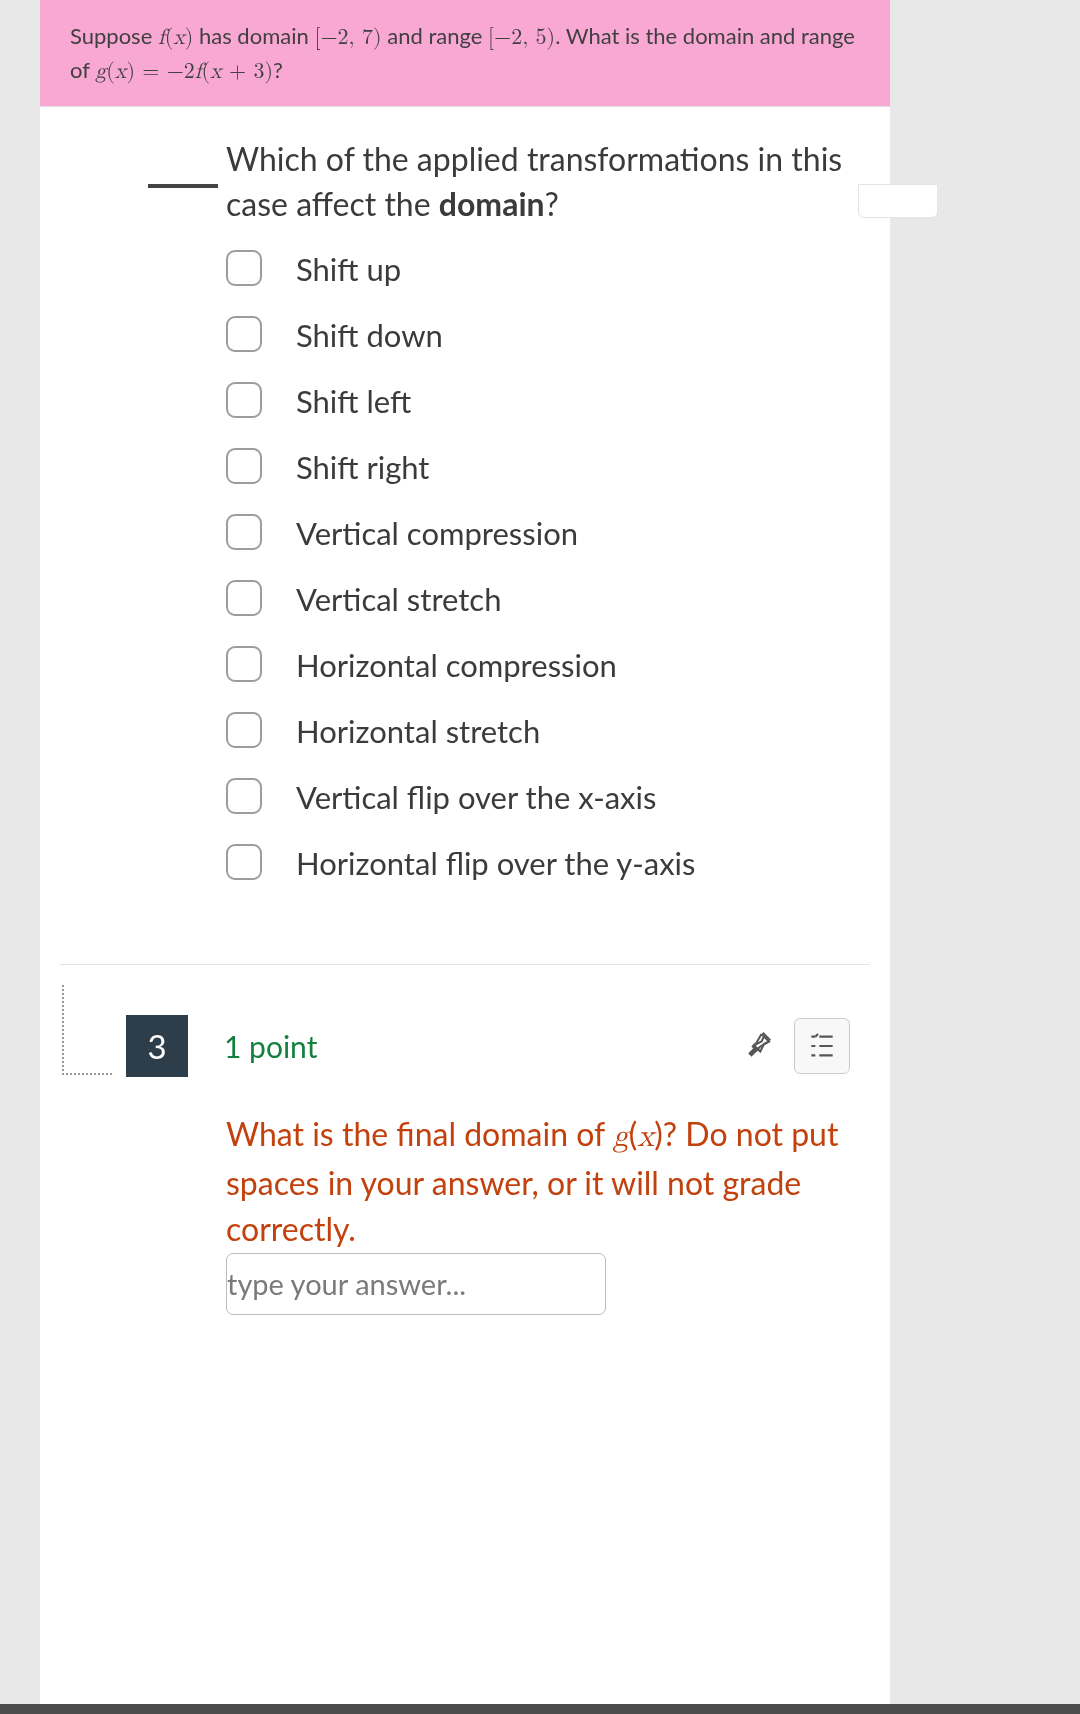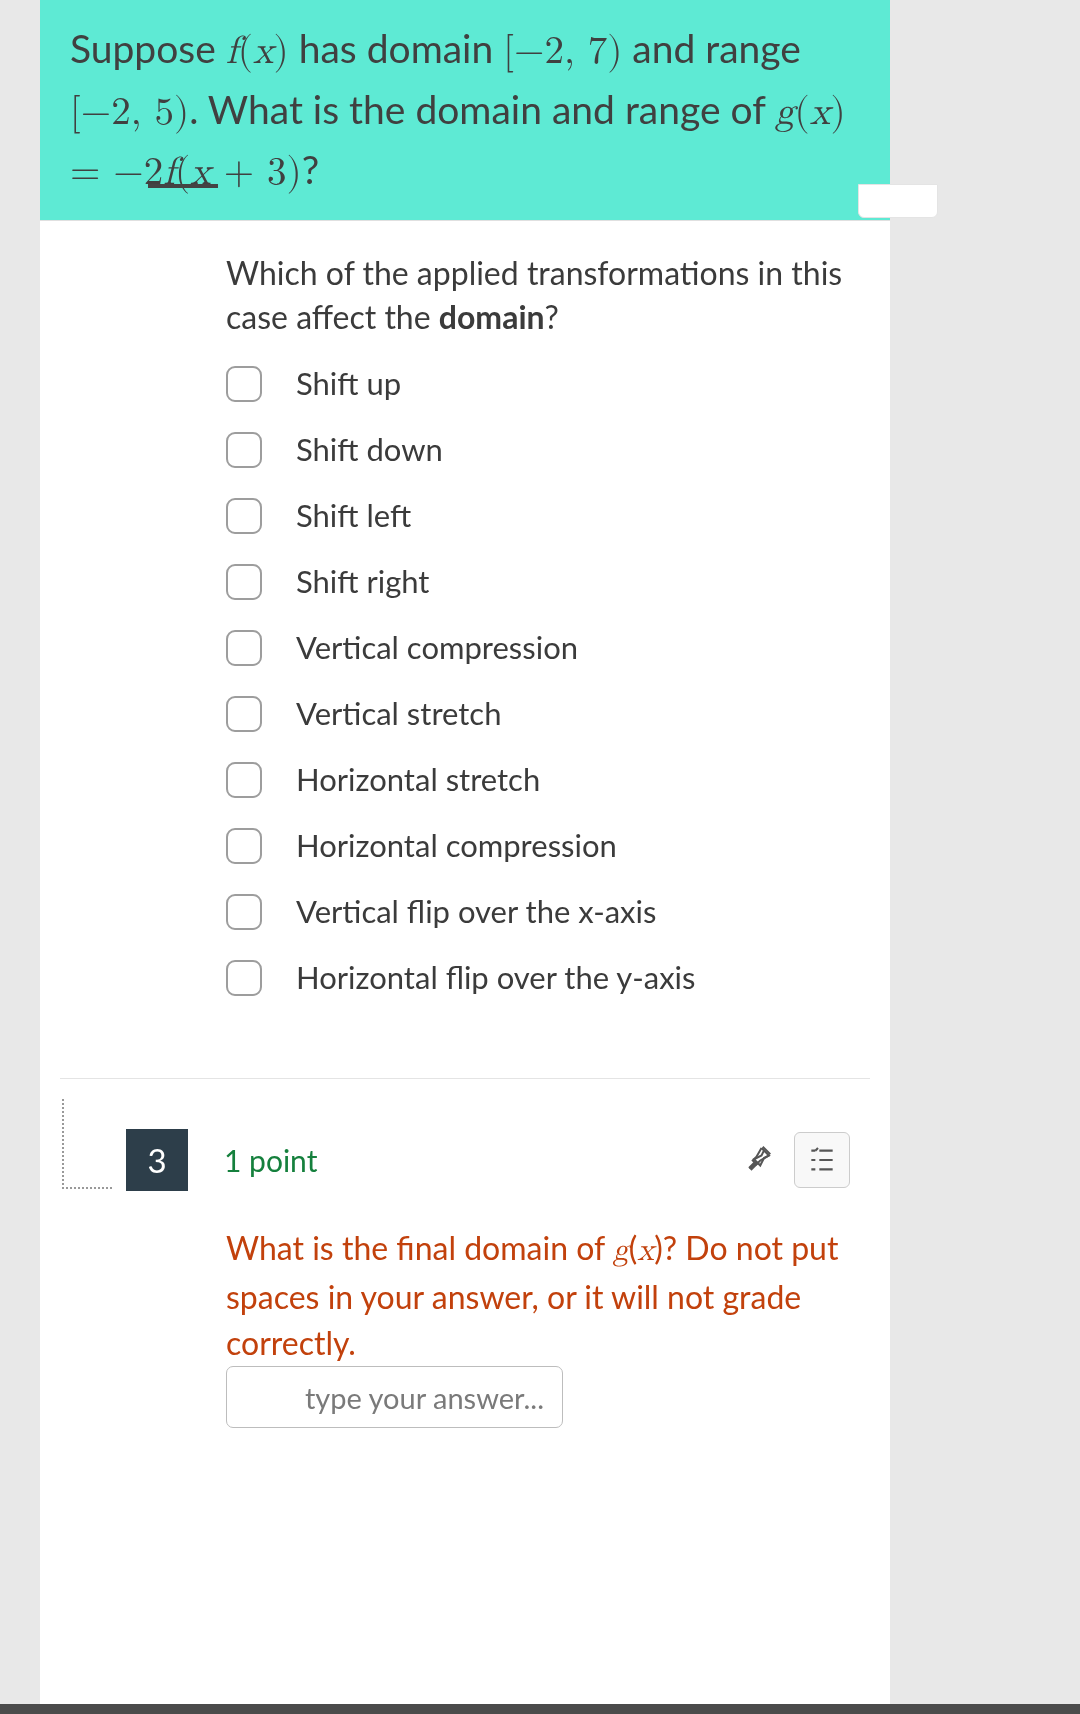--- a/index.html
+++ b/index.html
@@ -12,24 +12,24 @@
   overflow: hidden;
 }
 .main-container {
   background: #fff;
   width: 850px;
   margin: 0 auto 0 40px;
   min-height: 100%;
   position: relative;
 }
 .problem-header {
-  background: #5eead4;
+  background: #f9a8d4;
   padding: 20px 30px 18px 30px;
   border-bottom: 1px solid #e0e0e0;
-  font-size: 39px;
+  font-size: 22px;
   color: #404040;
   line-height: 1.45;
 }
 .problem-header .math { font-family: 'Latin Modern Math', 'Cambria Math', serif; }
 .problem-header .mi { font-style: italic; }
 .underline-tab {
   position: absolute;
   left: 108px;
   top: 184px;
   width: 70px;
@@ -53,21 +53,21 @@
   font-size: 32px;
   color: #3b3b3b;
   line-height: 1.4;
   margin-bottom: 24px;
 }
 .question-text strong { font-weight: 700; }
 .g-math { font-family: 'Cambria Math', 'Latin Modern Math', serif; font-style: italic; }
 .options { }
 .option-row {
   display: flex;
-  align-items: flex-end;
+  align-items: flex-start;
   margin-bottom: 28px;
 }
 .checkbox {
   width: 36px;
   height: 36px;
   border: 2px solid #9d9d9d;
   border-radius: 9px;
   background: #fff;
   flex-shrink: 0;
   cursor: pointer;
@@ -137,29 +137,28 @@
 .q3-body {
   margin-left: 166px;
   margin-top: 34px;
 }
 .q3-text {
   font-size: 32px;
   color: #c2410c;
   line-height: 1.45;
 }
 .answer-input {
-  width: 337px;
+  width: 380px;
   height: 62px;
   border: 1px solid #bdbdbd;
   border-radius: 7px;
   font-size: 29px;
   color: #6a6a6a;
-  padding: 0 18px;
+  padding: 0 0;
   font-family: inherit;
-  text-align: right;
 }
 .answer-input::placeholder { color: #7a7a7a; }
 .bottom-bar {
   position: absolute;
   left: 0;
   bottom: 0;
   right: 0;
   height: 10px;
   background: #4b4b4b;
 }
@@ -200,25 +199,25 @@
       <div class="option-row">
         <div class="checkbox"></div>
         <div class="option-label">Vertical compression</div>
       </div>
       <div class="option-row">
         <div class="checkbox"></div>
         <div class="option-label">Vertical stretch</div>
       </div>
       <div class="option-row">
         <div class="checkbox"></div>
+        <div class="option-label">Horizontal compression</div>
+      </div>
+      <div class="option-row">
+        <div class="checkbox"></div>
         <div class="option-label">Horizontal stretch</div>
-      </div>
-      <div class="option-row">
-        <div class="checkbox"></div>
-        <div class="option-label">Horizontal compression</div>
       </div>
       <div class="option-row">
         <div class="checkbox"></div>
         <div class="option-label">Vertical flip over the x-axis</div>
       </div>
       <div class="option-row">
         <div class="checkbox"></div>
         <div class="option-label">Horizontal flip over the y-axis</div>
       </div>
     </div>

